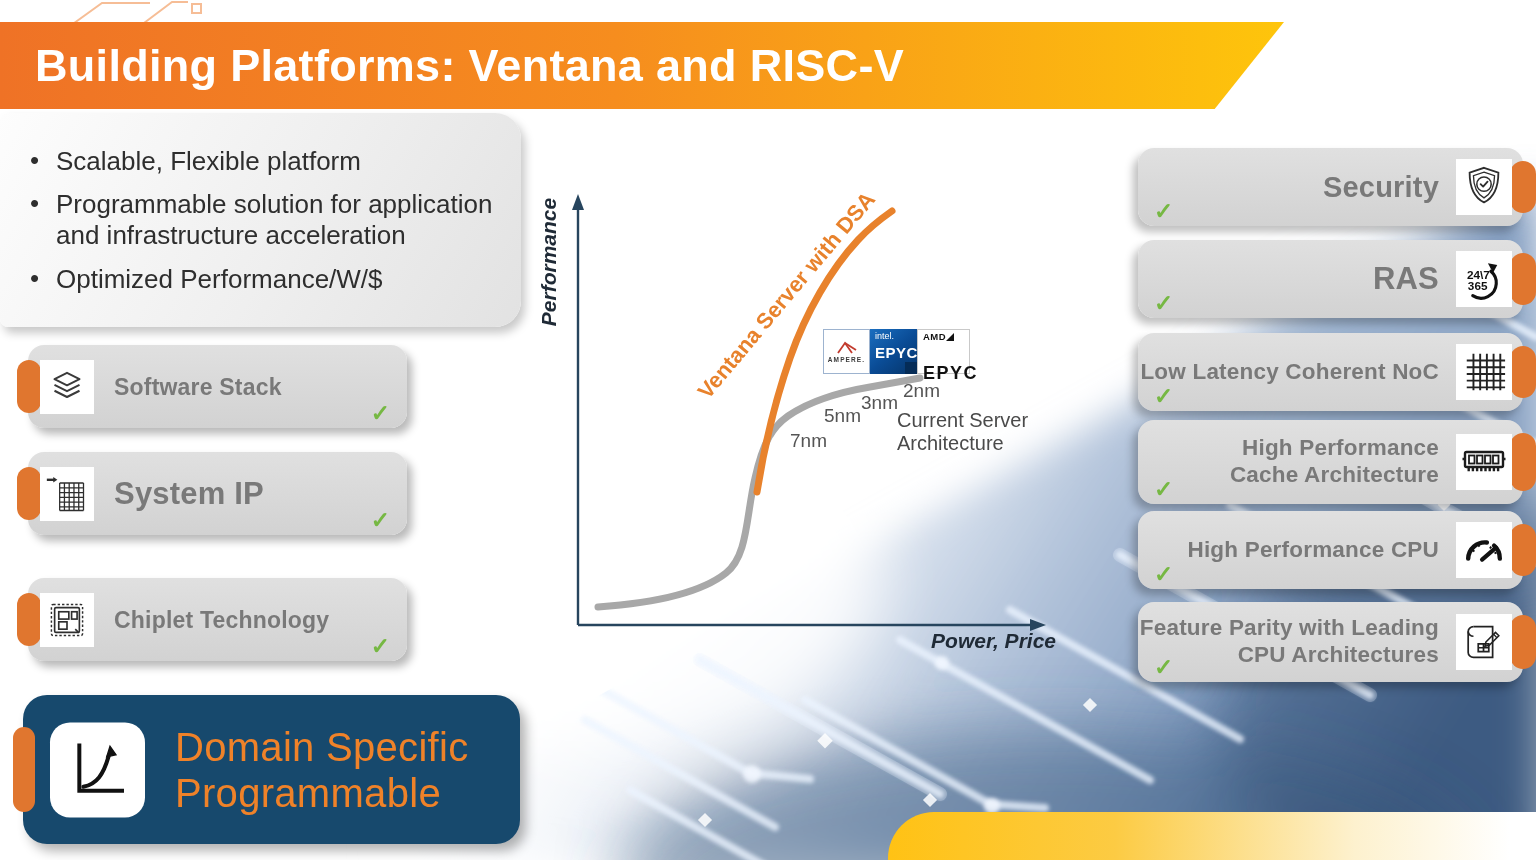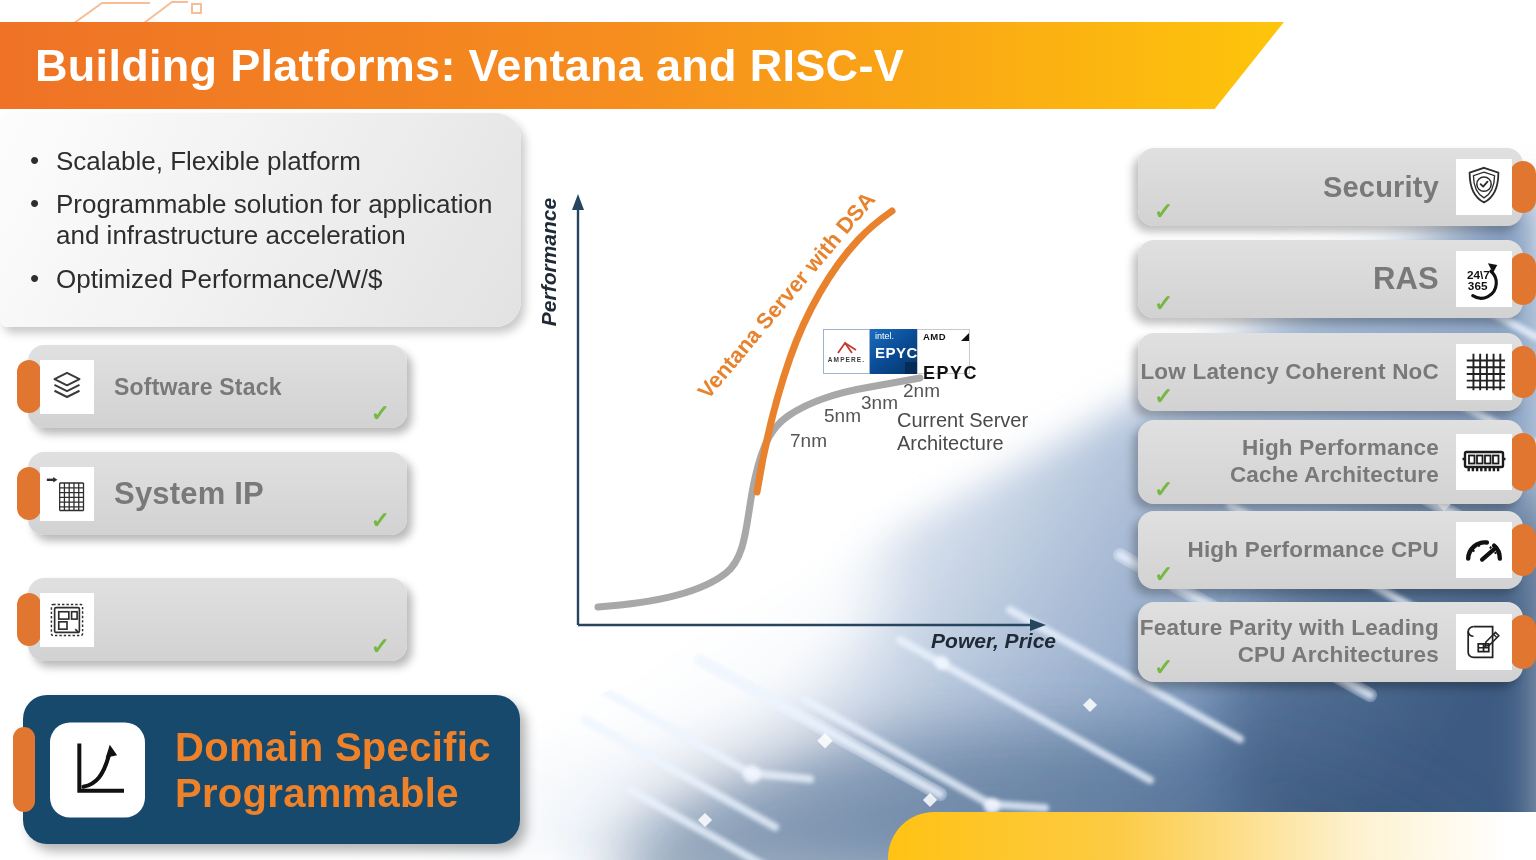--- a/index.html
+++ b/index.html
@@ -53,37 +53,37 @@
   .rcard.size-xl .label{font-size:31px;}
   .rcard .check{left:16px;bottom:1px;}
 
   
   .dsa{position:absolute;left:23px;top:695px;width:497px;height:149px;z-index:4;
     background:#17496d;border-radius:24px;box-shadow:6px 7px 12px rgba(0,0,0,.3);}
   .dsa::before{content:"";position:absolute;left:-10px;top:32px;bottom:32px;width:22px;
     background:#E0762F;border-radius:11px;z-index:-1;}
   .dsa .icon-box{left:27px;width:95px;height:95px;border-radius:20px;}
   .dsa .label{position:absolute;left:152px;top:50%;transform:translateY(-50%);
-    color:#EF8229;font-weight:700;font-size:40px;line-height:1.15;letter-spacing:.3px;}
+    color:#EF8229;font-weight:400;font-size:40px;line-height:1.15;letter-spacing:.3px;}
 
   
   .chart{position:absolute;left:540px;top:180px;width:520px;height:480px;z-index:3;}
   .chart svg text{font-family:"Liberation Sans",sans-serif;}
   .logos{position:absolute;left:283px;top:149px;height:45px;display:flex;z-index:2;}
   .logo{box-sizing:border-box;}
   .logo-ampere{width:47px;background:#fff;border:1px solid #9db3cf;display:flex;flex-direction:column;
     align-items:center;justify-content:center;}
   .ampere-text{font-size:6.5px;letter-spacing:1.1px;color:#3a3a3a;margin-top:2px;font-weight:700;}
   .logo-xeon{width:47px;background:linear-gradient(140deg,#1a6ec0 0%,#0a4c96 50%,#063468 100%);
     color:#fff;padding:3px 0 0 5px;position:relative;}
   .logo-xeon::after{content:"";position:absolute;right:0;bottom:0;width:12px;height:12px;background:#052c57;}
   .intel-t{display:block;font-size:9px;line-height:1;}
   .xeon-t{display:block;font-size:15px;font-weight:700;letter-spacing:.5px;margin-top:3px;}
   .logo-epyc{width:53px;background:#fff;border:1px solid #c9c9c9;padding:2px 0 0 5px;color:#111;}
-  .amd-row{display:flex;align-items:center;gap:0;font-size:9.5px;font-weight:700;letter-spacing:.5px;line-height:1;justify-content:space-between;}
+  .amd-row{display:flex;align-items:center;gap:0;font-size:9.5px;font-weight:700;letter-spacing:.5px;line-height:1;}
   .epyc-t{display:block;font-size:18px;font-weight:700;letter-spacing:1.5px;line-height:1.1;margin-top:22px;}
 
   
   .gold-footer{position:absolute;left:888px;top:812px;width:648px;height:48px;z-index:6;
     border-top-left-radius:46px;
     background:linear-gradient(90deg,#FFC214 0%,#FCCB43 35%,#FDF1CE 72%,#ffffff 96%);}
 </style>
 </head>
 <body>
 
@@ -207,20 +207,21 @@
         <span class="icon-box">
           <svg viewBox="0 0 48 48" width="44" height="44" fill="none" stroke="#2e2e2e">
             <rect x="7" y="7" width="34" height="34" rx="2" stroke-width="1.6" stroke-dasharray="2.6 2.2"></rect>
             <rect x="10.5" y="10.5" width="27" height="27" rx="1.5" stroke-width="1.8"></rect>
             <rect x="15" y="15" width="11" height="8" stroke-width="1.8"></rect>
             <rect x="29" y="15" width="6" height="8" stroke-width="1.8"></rect>
             <rect x="15" y="26" width="9" height="8" stroke-width="1.8"></rect>
             <path d="M33 34l4 4" stroke-width="1.8"></path>
           </svg>
         </span>
+        <span class="label">Chiplet Technology</span>
         <span class="check">✓</span>
       </div>
       <div class="rcard rc0 size-lg">
         <span class="icon-box">
           <svg viewBox="0 0 48 48" width="46" height="46" fill="none" stroke="#2e2e2e">
             <path d="M24 4l15 5c0 15-5 26-15 31C14 35 9 24 9 9z" stroke-width="1.9"></path>
             <path d="M24 8.5l11 3.7C35 22.5 31.3 31 24 35.4 16.7 31 13 22.5 13 12.2z" stroke-width="1.4"></path>
             <circle cx="24" cy="21" r="7.5" stroke-width="1.6"></circle>
             <path d="M20.5 21l2.6 2.6 4.6-5.2" stroke-width="1.9" stroke-linecap="round" stroke-linejoin="round"></path>
           </svg>

